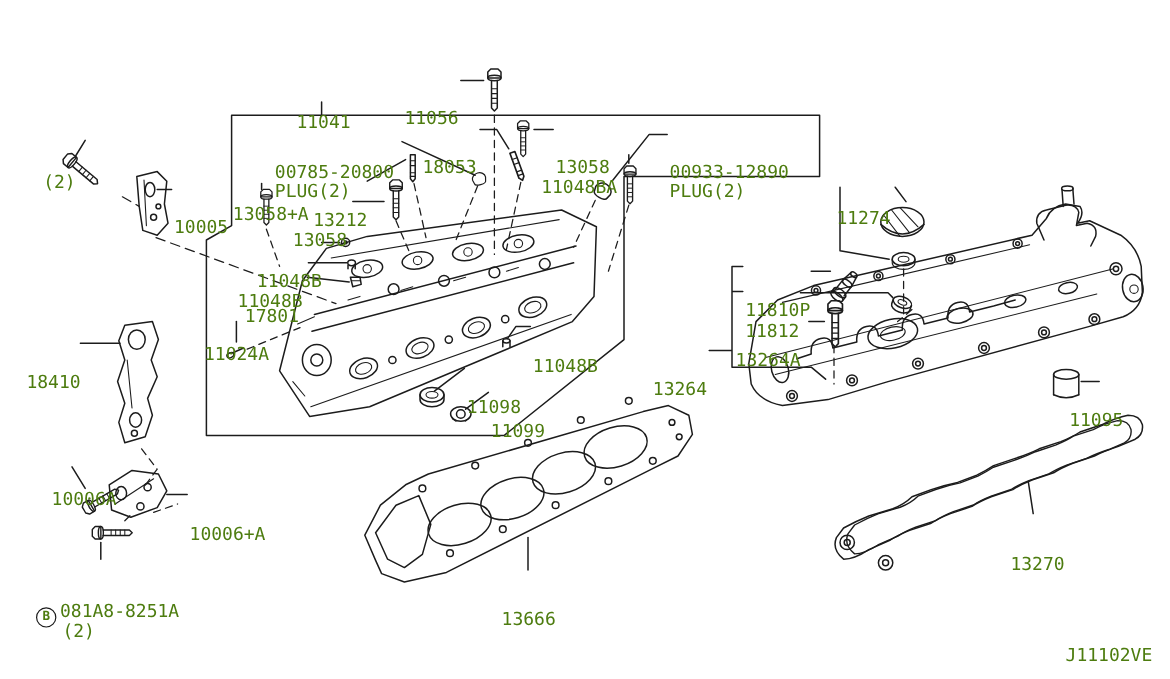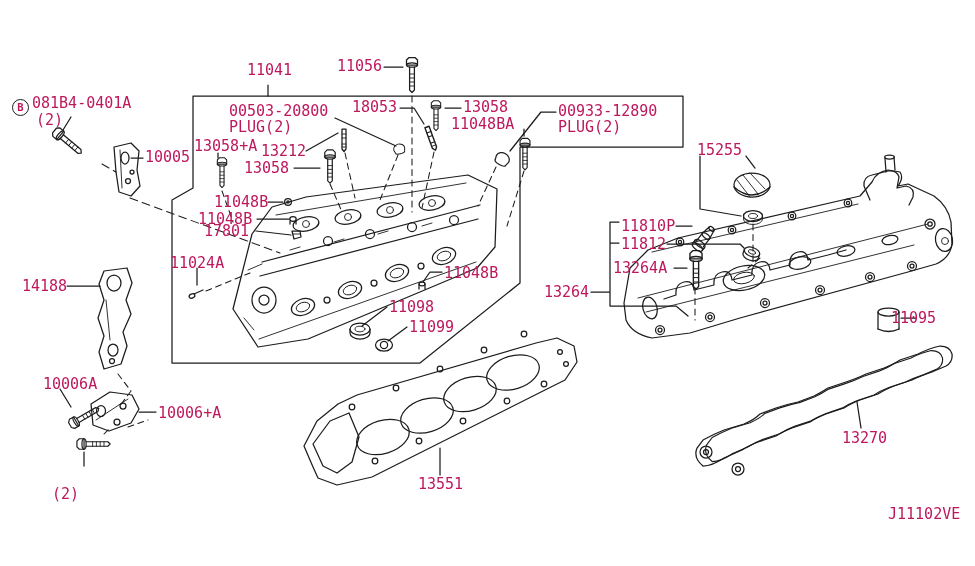--- a/index.html
+++ b/index.html
@@ -7,22 +7,22 @@
   .stage {
     position:relative; width:975px; height:566px; background:#ffffff;
     font-family:"DejaVu Sans Mono", monospace; overflow:hidden;
   }
   svg.art { position:absolute; left:0; top:0; }
   svg.art * { stroke:#1c1c1c; fill:none; stroke-width:1.25; stroke-linecap:round; stroke-linejoin:round; }
   svg.art .dash { stroke-dasharray:6 4.5; stroke-width:1.05; }
   svg.art .ldash { stroke-dasharray:8 5; stroke-width:1.05; }
   svg.art .thin { stroke-width:0.9; }
   .lbl {
-    position:absolute; font-size:15px; line-height:1; color:#be185d;
-    white-space:nowrap; letter-spacing:0;
+    position:absolute; font-size:15px; line-height:1; color:#4d7c0f;
+    white-space:nowrap; letter-spacing:0;margin-top:32px;
   }
   .cb {
     display:inline-flex; width:15px; height:15px; border:1.4px solid #1c1c1c;
     border-radius:50%; align-items:center; justify-content:center;
     font-size:10.5px; font-weight:bold; margin-right:3px; vertical-align:-3px;
   }
   .code { font-size:15px; }
 </style>
 </head>
 <body>
@@ -329,51 +329,51 @@
   </g>
   <g>
     <path d="M91,404 L110,392 L132,395 L139,409 L131,423 L109,431 L93,425 Z"></path>
     <ellipse cx="101" cy="411" rx="4.5" ry="5.5"></ellipse>
     <circle cx="123" cy="406" r="3"></circle>
         <circle cx="117" cy="422" r="3"></circle>
     <path class="thin" d="M96,420 L128,399"></path>
   </g>
 </svg>
 
-<div class="lbl" style="left:12px;top:96px">
-  <span class="cb">B</span><span>081B4-0401A</span>
-</div>
 <div class="lbl" style="left:36px;top:113px">(2)</div>
 <div class="lbl" style="left:145px;top:150px">10005</div>
 <div class="lbl" style="left:247px;top:63px">11041</div>
 <div class="lbl" style="left:337px;top:59px">11056</div>
-<div class="lbl" style="left:229px;top:104px">00503-20800</div>
+<div class="lbl" style="left:229px;top:104px">00785-20800</div>
 <div class="lbl" style="left:229px;top:120px">PLUG(2)</div>
 <div class="lbl" style="left:352px;top:100px">18053</div>
 <div class="lbl" style="left:463px;top:100px">13058</div>
 <div class="lbl" style="left:451px;top:117px">11048BA</div>
 <div class="lbl" style="left:558px;top:104px">00933-12890</div>
 <div class="lbl" style="left:558px;top:120px">PLUG(2)</div>
 <div class="lbl" style="left:194px;top:139px">13058+A</div>
 <div class="lbl" style="left:261px;top:144px">13212</div>
 <div class="lbl" style="left:244px;top:161px">13058</div>
 <div class="lbl" style="left:214px;top:195px">11048B</div>
 <div class="lbl" style="left:198px;top:212px">11048B</div>
 <div class="lbl" style="left:204px;top:224px">17801</div>
 <div class="lbl" style="left:170px;top:256px">11024A</div>
 <div class="lbl" style="left:444px;top:266px">11048B</div>
 <div class="lbl" style="left:389px;top:300px">11098</div>
 <div class="lbl" style="left:409px;top:320px">11099</div>
-<div class="lbl" style="left:697px;top:143px">15255</div>
+<div class="lbl" style="left:697px;top:143px">11274</div>
 <div class="lbl" style="left:621px;top:219px">11810P</div>
 <div class="lbl" style="left:621px;top:237px">11812</div>
 <div class="lbl" style="left:613px;top:261px">13264A</div>
 <div class="lbl" style="left:544px;top:285px">13264</div>
 <div class="lbl" style="left:891px;top:311px">11095</div>
-<div class="lbl" style="left:22px;top:279px">14188</div>
+<div class="lbl" style="left:22px;top:279px">18410</div>
 <div class="lbl" style="left:43px;top:377px">10006A</div>
 <div class="lbl" style="left:158px;top:406px">10006+A</div>
+<div class="lbl" style="left:30px;top:470px">
+  <span class="cb">B</span><span>081A8-8251A</span>
+</div>
 <div class="lbl" style="left:52px;top:487px">(2)</div>
-<div class="lbl" style="left:418px;top:477px">13551</div>
+<div class="lbl" style="left:418px;top:477px">13666</div>
 <div class="lbl" style="left:842px;top:431px">13270</div>
 <div class="lbl code" style="left:888px;top:507px">J11102VE</div>
 
 </div>
 
 </body></html>

